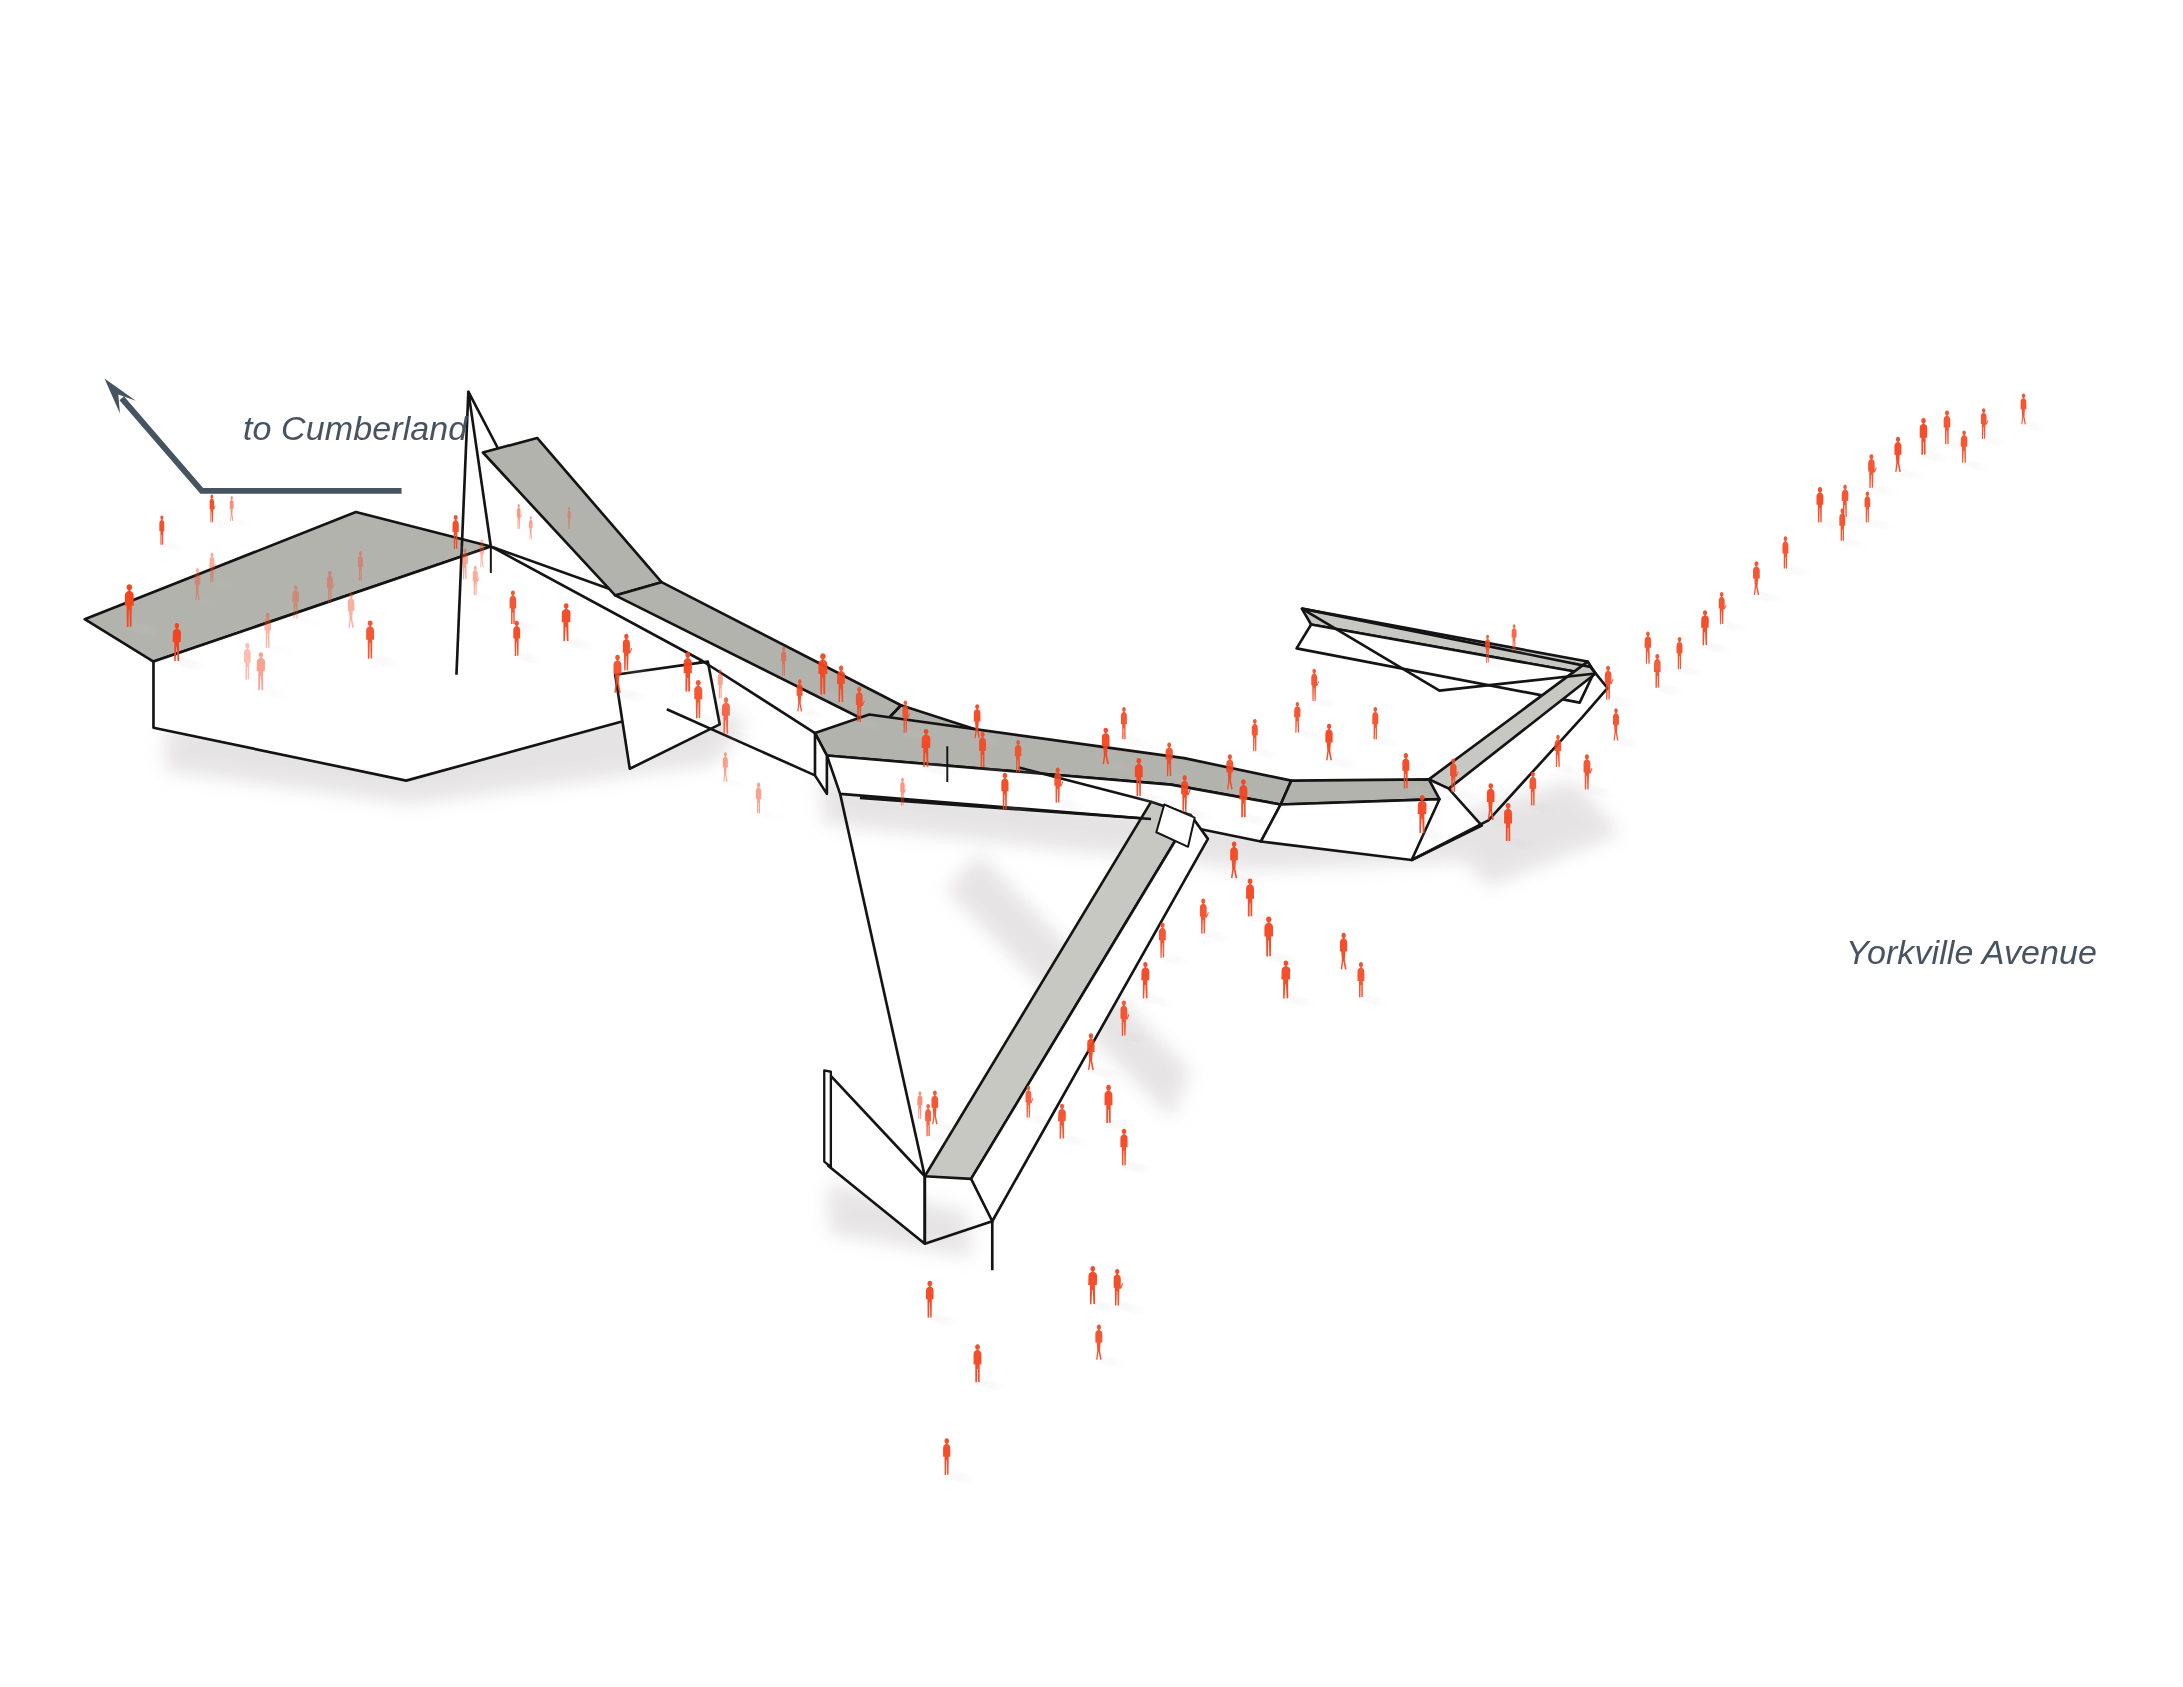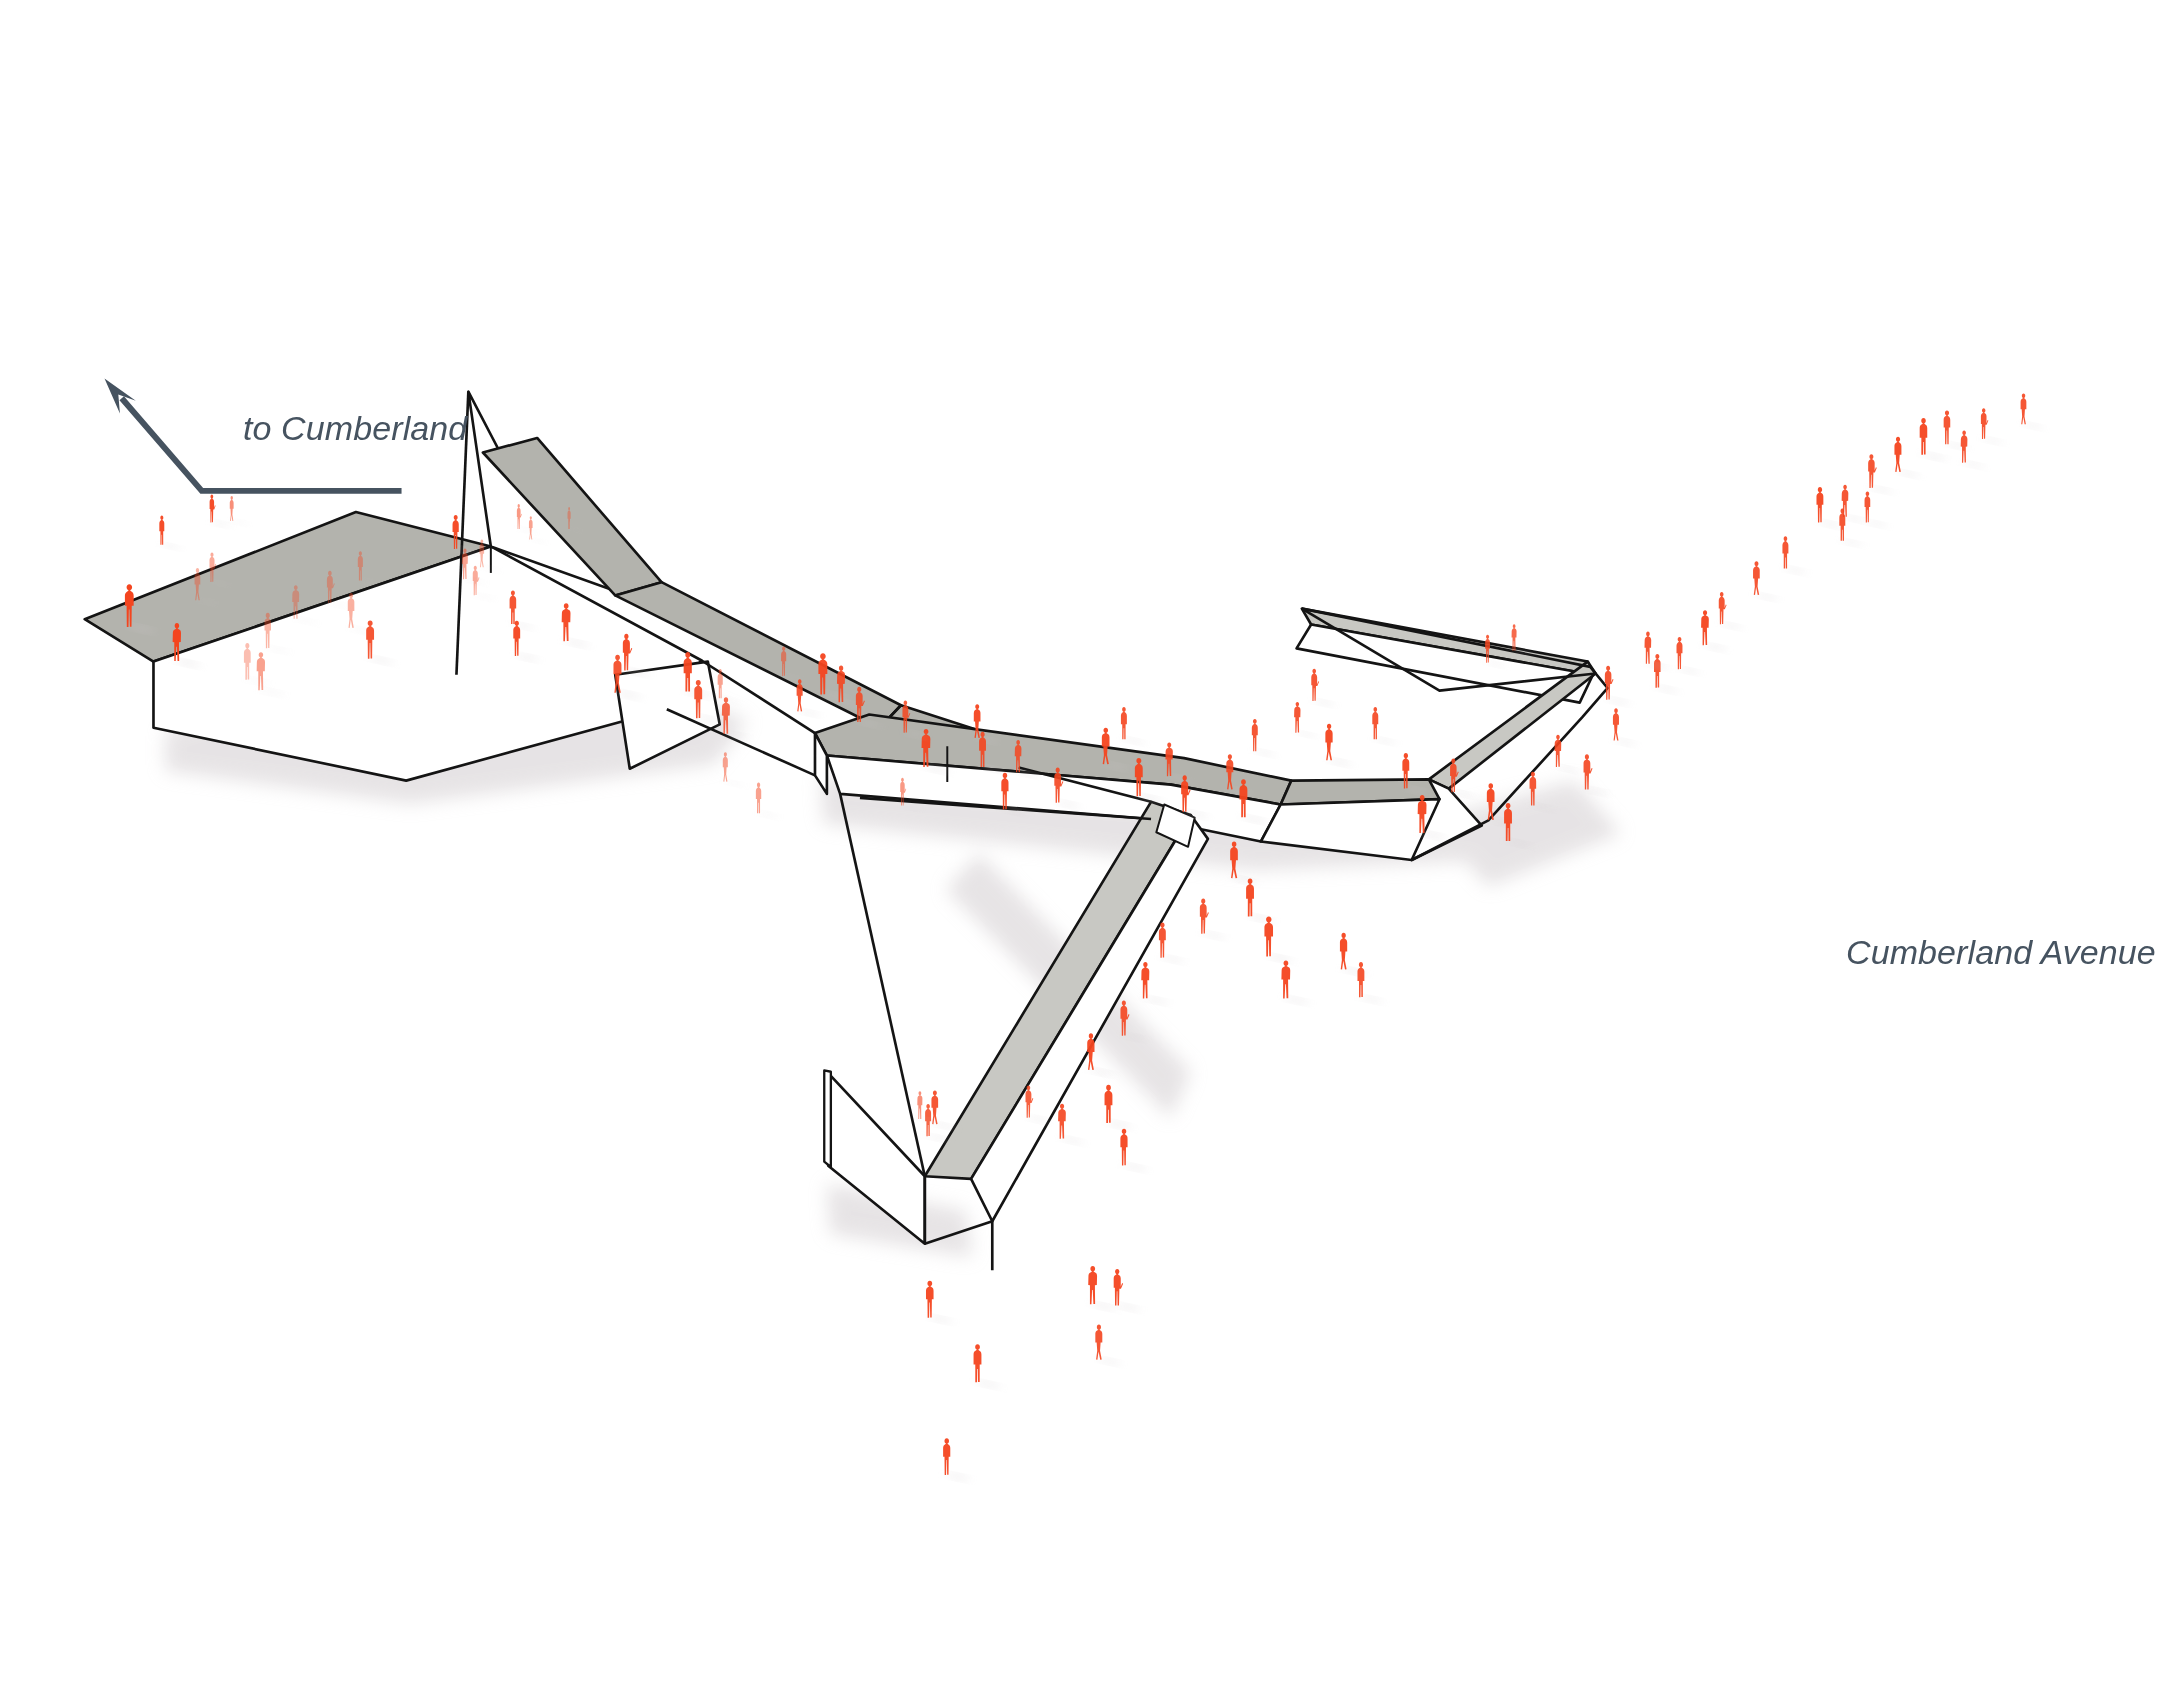--- a/index.html
+++ b/index.html
@@ -383,16 +383,16 @@
 
     <g id="dir-arrow">
         <polyline points="607,742 305,742 184,602" fill="none" stroke="#465360" stroke-width="9" stroke-linecap="butt" stroke-linejoin="miter"></polyline>
         <polygon points="158,572 205.27808755488897,605.5973575918144 178.86525192392128,596.1298831773239 181.27721537171544,625.1241117058796" fill="#465360"></polygon>
       </g>
 
   </svg>
 
   <div class="label" id="label-cumberland">to Cumberland</div>
 
-  <div class="label" id="label-yorkville">Cumberland Avenue</div>
+  <div class="label" id="label-yorkville">Yorkville Avenue</div>
 
 </div>
 
 
 </body></html>

